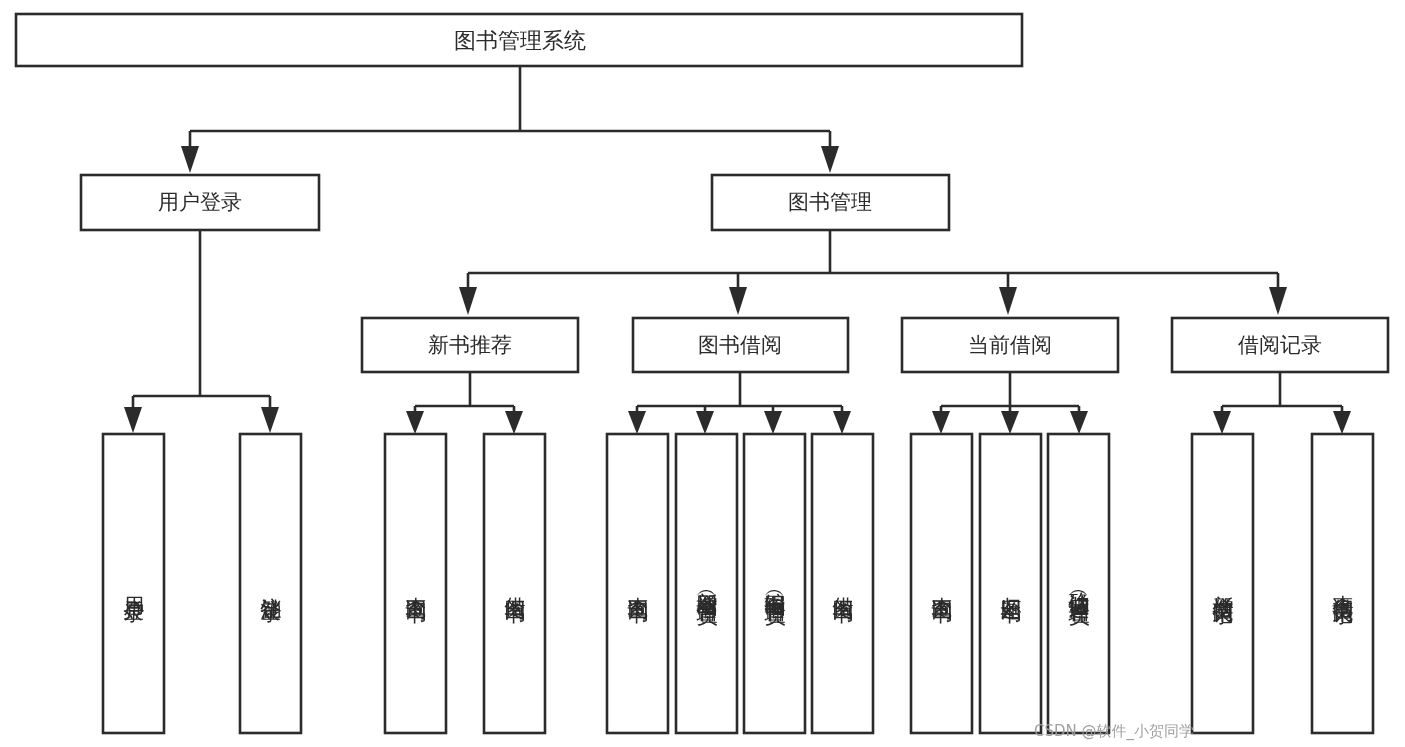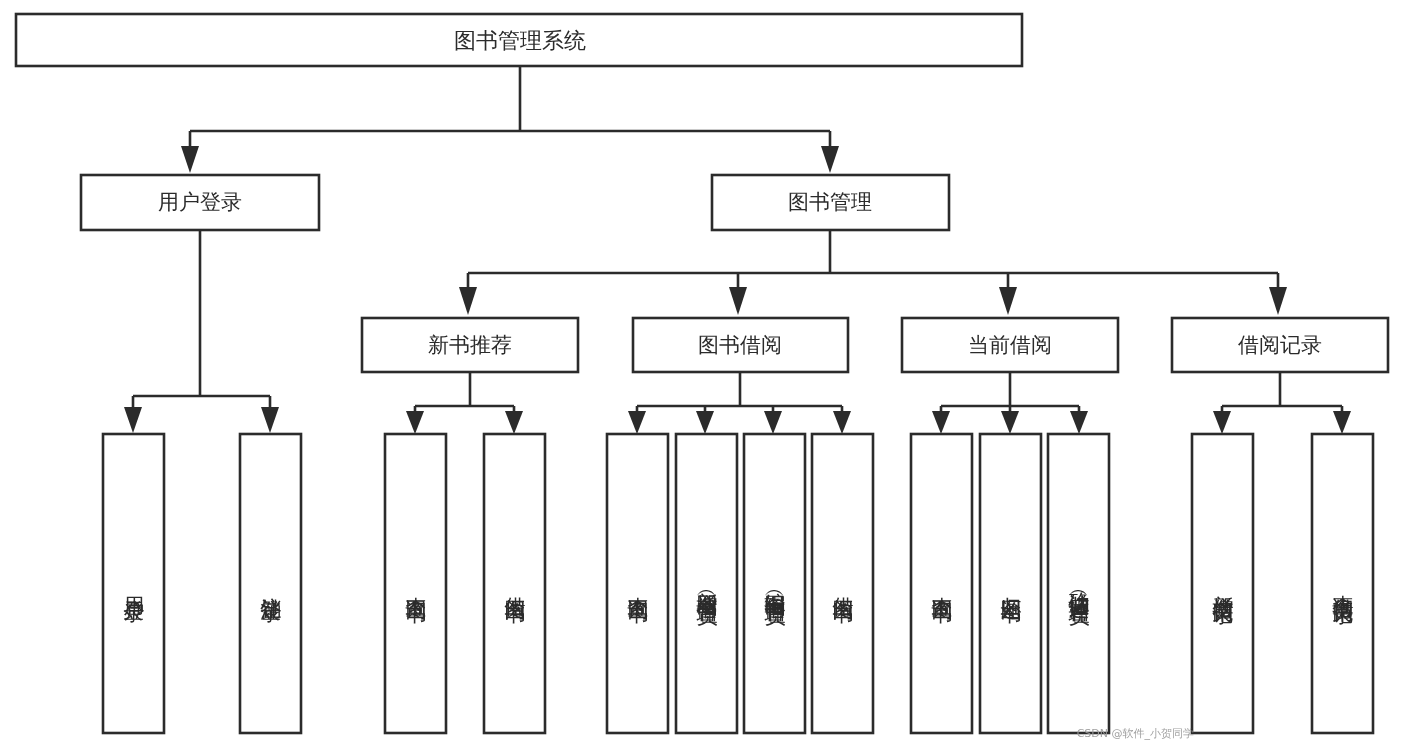--- a/index.html
+++ b/index.html
@@ -65,21 +65,21 @@
     justify-content: center;
     text-align: center;
     white-space: nowrap;
     pointer-events: none;
   }
   .watermark {
     position: absolute;
     right: 12px;
     bottom: 6px;
     font-family: "DejaVu Sans", "Liberation Sans", sans-serif;
-    font-size: 11px;
+    font-size: 15px;
     color: #9b9b9b;
     white-space: nowrap;
     opacity: 0.95;
   }
 </style>
 </head>
 <body>
 
 <div id="diagram-root">
 

